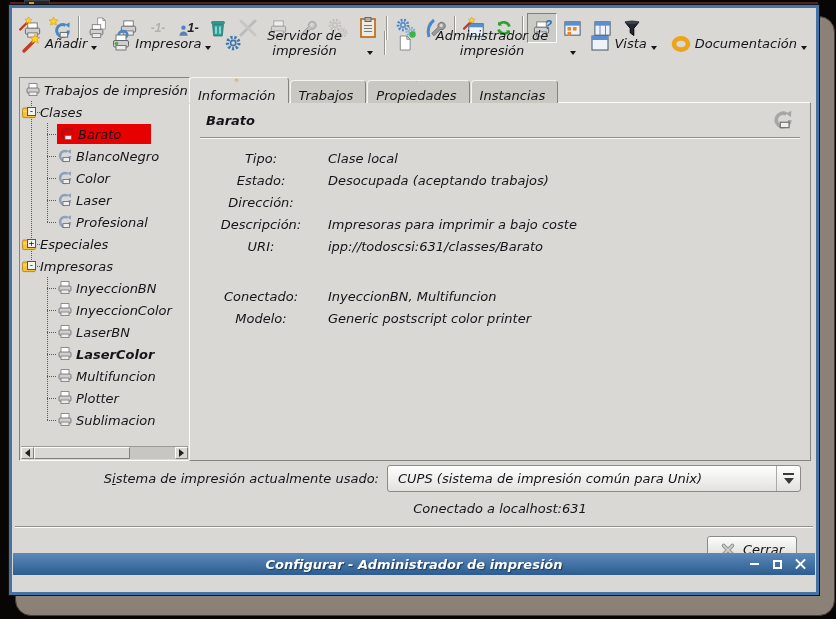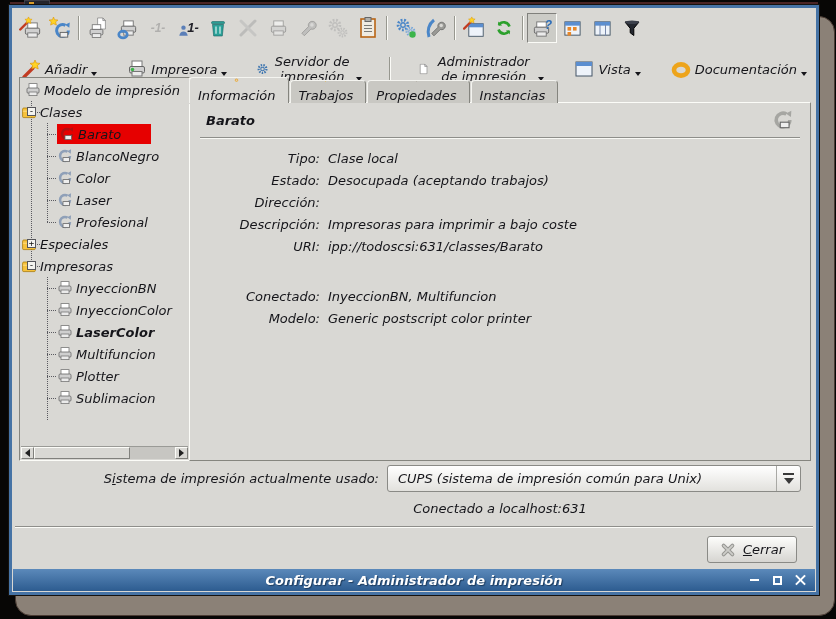--- a/index.html
+++ b/index.html
@@ -17,21 +17,21 @@
     background:#23242c; border:1px solid #3c3d46; display:flex; align-items:center; }
   .deco-notch i { width:5px; height:4px; background:#d89c28; margin-left:4px; }
   .window { position:absolute; left:8px; top:4px; width:812px; height:592px;
     background:#d9d8d4; border:1px solid #15120f;
     box-shadow: inset 0 0 0 3px #4673a5; }
   .client { position:absolute; left:4px; top:4px; right:4px; bottom:26px; background:#d9d8d4; }
 
   
   .toolbar { position:absolute; left:2px; right:2px; display:flex; align-items:center; }
   .tb1 { top:2px; height:34px; }
-  .tb2 { top:46px; height:28px; gap:18px; }
+  .tb2 { top:20px; height:28px; gap:2px; }
   .tbtn { width:30px; height:30px; display:flex; align-items:center; justify-content:center;
     border:1px solid transparent; background:transparent; }
   .tbtn.pressed { background:#ccccc7; border-color:#80807c #fbfbf7 #fbfbf7 #80807c; }
   .tbtn svg { width:24px; height:24px; }
   .dis svg { filter:grayscale(1); opacity:.55; }
   .tsep { width:2px; height:24px; border-left:1px solid #97978f; border-right:1px solid #fbfbf7; margin:0 3px; }
   .mbtn { display:flex; align-items:center; gap:4px; padding:2px 5px; border:1px solid transparent; background:transparent;
     font:inherit; font-size:13px; color:#15151a; }
   .mbtn svg { width:20px; height:20px; }
   .marrow { width:0; height:0; border-left:3.5px solid transparent; border-right:3.5px solid transparent;
@@ -70,21 +70,21 @@
   .tab.active { height:26px; background:#d9d8d4; position:relative; z-index:4; box-shadow:0 1px 0 #d9d8d4; }
   .panel { position:absolute; left:176px; top:93px; right:4px; height:359px; background:#d9d8d4; z-index:1;
     border:1px solid; border-color:#fcfcf8 #85857f #85857f #fcfcf8; }
   .ptitle { position:absolute; left:16px; top:10px; font-weight:bold; }
   .picon { position:absolute; right:16px; top:6px; width:22px; height:22px; }
   .phr { position:absolute; left:10px; right:10px; top:34px; height:2px;
     border-top:1px solid #8e8e8a; border-bottom:1px solid #f8f8f4; }
   .fields { position:absolute; left:12px; top:48px; right:12px; display:grid;
     grid-template-columns:118px auto; column-gap:8px; row-gap:7px; }
   .fields2 { top:186px; }
-  .flabel { text-align:right; }
+  .flabel { text-align:center; }
   .fvalue { text-align:left; }
 
   
   .footrow { position:absolute; top:455px; left:0; right:14px; height:28px;
     display:flex; justify-content:flex-end; align-items:center; gap:8px; }
   .combo { width:414px; height:27px; display:flex; align-items:stretch;
     background:linear-gradient(#ffffff,#e2e1dd); border:1px solid #8a8a86; border-radius:3px;
     box-shadow:inset 0 1px 0 #fff; }
   .combo-text { flex:1; padding:0 10px; line-height:25px; white-space:nowrap; overflow:hidden; }
   .combo-arrow { width:24px; border-left:1px solid #a9a9a5; display:flex; flex-direction:column;
@@ -96,21 +96,21 @@
   .fsep { position:absolute; top:517px; left:2px; right:2px; height:2px;
     border-top:1px solid #8e8e8a; border-bottom:1px solid #fcfcf8; }
   .closebtn { position:absolute; top:527px; right:18px; width:90px; height:27px;
     display:flex; align-items:center; justify-content:center; gap:7px;
     background:linear-gradient(#fdfdfb,#d6d5d1); border:1px solid #8a8a86; border-radius:3px;
     box-shadow:inset 0 1px 0 #fff; font:inherit; font-size:13px; color:#15151a; }
   .closebtn u, .footrow u { text-decoration:underline; }
   .closebtn svg { width:16px; height:16px; }
 
   
-  .titlebar { position:absolute; left:4px; right:4px; bottom:4px; height:22px;
+  .titlebar { position:absolute; left:4px; right:4px; bottom:20px; height:22px;
     background:linear-gradient(#5b89ba,#2d5c90); display:flex; align-items:center; }
   .title { flex:1; text-align:center; color:#fff; font-weight:bold; font-size:13px;
     text-shadow:1px 1px 1px #1c3a5c; }
   .wctrls { position:absolute; right:8px; top:0; height:22px; display:flex; align-items:center; gap:9px; }
   .wbtn { width:14px; height:14px; display:flex; align-items:center; justify-content:center; background:transparent; border:none; }
   .g-min { width:9px; height:2px; background:#fff; }
   .g-max { width:9px; height:9px; border:2px solid #fff; }
   .g-close { position:relative; width:11px; height:11px; }
   .g-close::before, .g-close::after { content:""; position:absolute; left:-1px; top:4.5px; width:13px; height:2px; background:#fff; }
   .g-close::before { transform:rotate(45deg); }
@@ -374,21 +374,21 @@
         <div class="vl" style="left:26px;top:44px;height:99px"></div>
         <div class="vl" style="left:26px;top:198px;height:143px"></div>
         <div class="expander" style="top:28px">-</div>
         <div class="expander" style="top:160px">+</div>
         <div class="expander" style="top:182px">-</div>
 
         <div class="trow lvl0">
           <svg viewBox="0 0 20 20">
               <use href="#s-printer" width="20" height="20"></use>
             </svg>
-          <span>Modelo de impresión</span>
+          <span>Trabajos de impresión</span>
         </div>
         <div class="trow lvl1">
           <svg viewBox="0 0 20 20">
               <use href="#s-folder" width="20" height="20"></use>
             </svg>
           <span>Clases</span>
         </div>
         <div class="trow lvl2">
           <span class="selband">
             <svg viewBox="0 0 20 20" style="color:#b01010;width:16px;height:16px;margin-right:3px">
@@ -437,20 +437,26 @@
           <svg viewBox="0 0 20 20">
               <use href="#s-printer" width="20" height="20"></use>
             </svg>
           <span>InyeccionBN</span>
         </div>
         <div class="trow lvl2">
           <svg viewBox="0 0 20 20">
               <use href="#s-printer" width="20" height="20"></use>
             </svg>
           <span>InyeccionColor</span>
+        </div>
+        <div class="trow lvl2">
+          <svg viewBox="0 0 20 20">
+              <use href="#s-printer" width="20" height="20"></use>
+            </svg>
+          <span>LaserBN</span>
         </div>
         <div class="trow lvl2 boldrow">
           <svg viewBox="0 0 20 20">
               <use href="#s-printer" width="20" height="20"></use>
             </svg>
           <span>LaserColor</span>
         </div>
         <div class="trow lvl2">
           <svg viewBox="0 0 20 20">
               <use href="#s-printer" width="20" height="20"></use>

